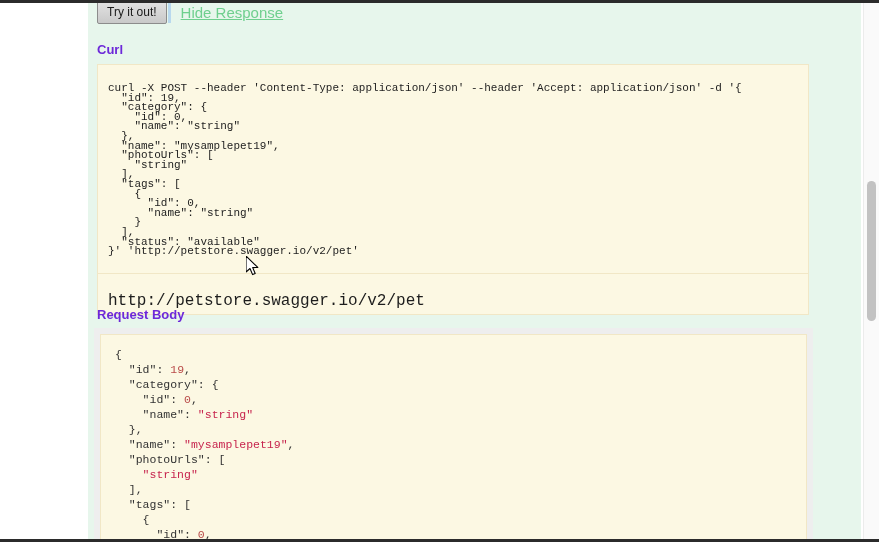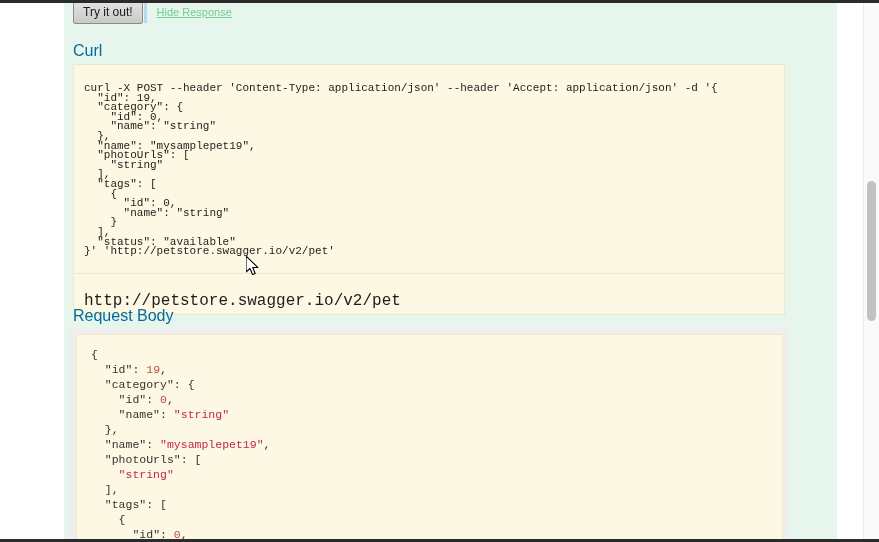--- a/index.html
+++ b/index.html
@@ -40,21 +40,21 @@
     width: 879px;
     height: 536px;
     background: #ffffff;
     overflow: hidden;
   }
 
   
   #operation-panel {
     position: absolute;
     top: 0px;
-    left: 64px;
+    left: 88px;
     width: 773px;
     height: 536px;
     background: #e7f6ec;
     box-sizing: border-box;
   }
 
   
   #submit-row {
     position: absolute;
     top: -6px;
@@ -77,34 +77,34 @@
   }
   #response-toggle-separator {
     display: inline-block;
     width: 3px;
     height: 22px;
     background: #b9d9ee;
     margin-left: 1px;
   }
   #hide-response-link {
     margin-left: 10px;
-    font-size: 11px;
+    font-size: 15px;
     color: #6fcf8e;
     text-decoration: underline;
     cursor: pointer;
     font-family: "Liberation Sans", sans-serif;
   }
 
   
   .section-heading {
     position: absolute;
     left: 9px;
-    font-size: 16px;
-    font-weight: normal;
-    color: #0369a1;
+    font-size: 13px;
+    font-weight: bold;
+    color: #6d28d9;
     font-family: "Liberation Sans", sans-serif;
     letter-spacing: 0px;
   }
   #curl-heading { top: 39px; }
   #request-url-heading { top: 248px; margin-top: 20px; }
   #response-body-heading { top: 304px; }
 
   
   .code-block {
     position: absolute;

